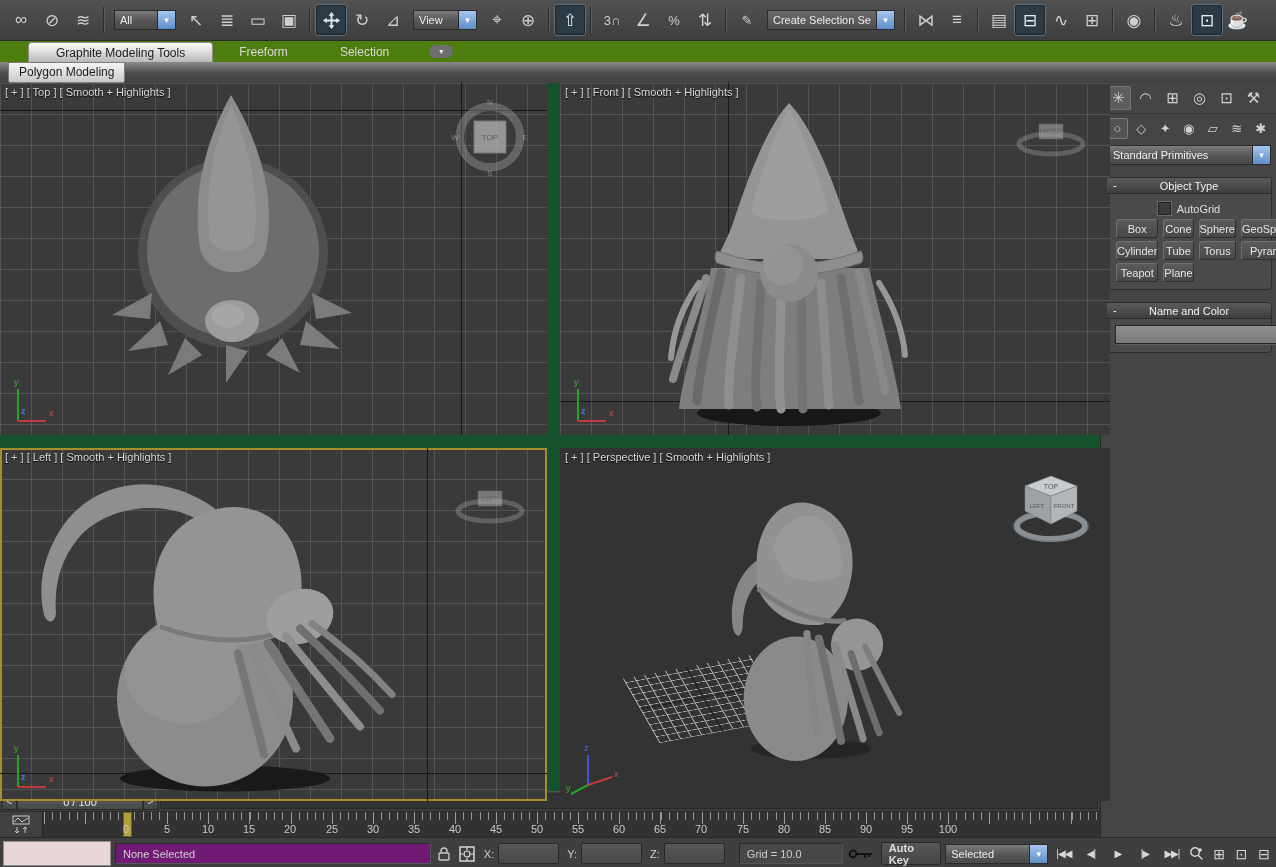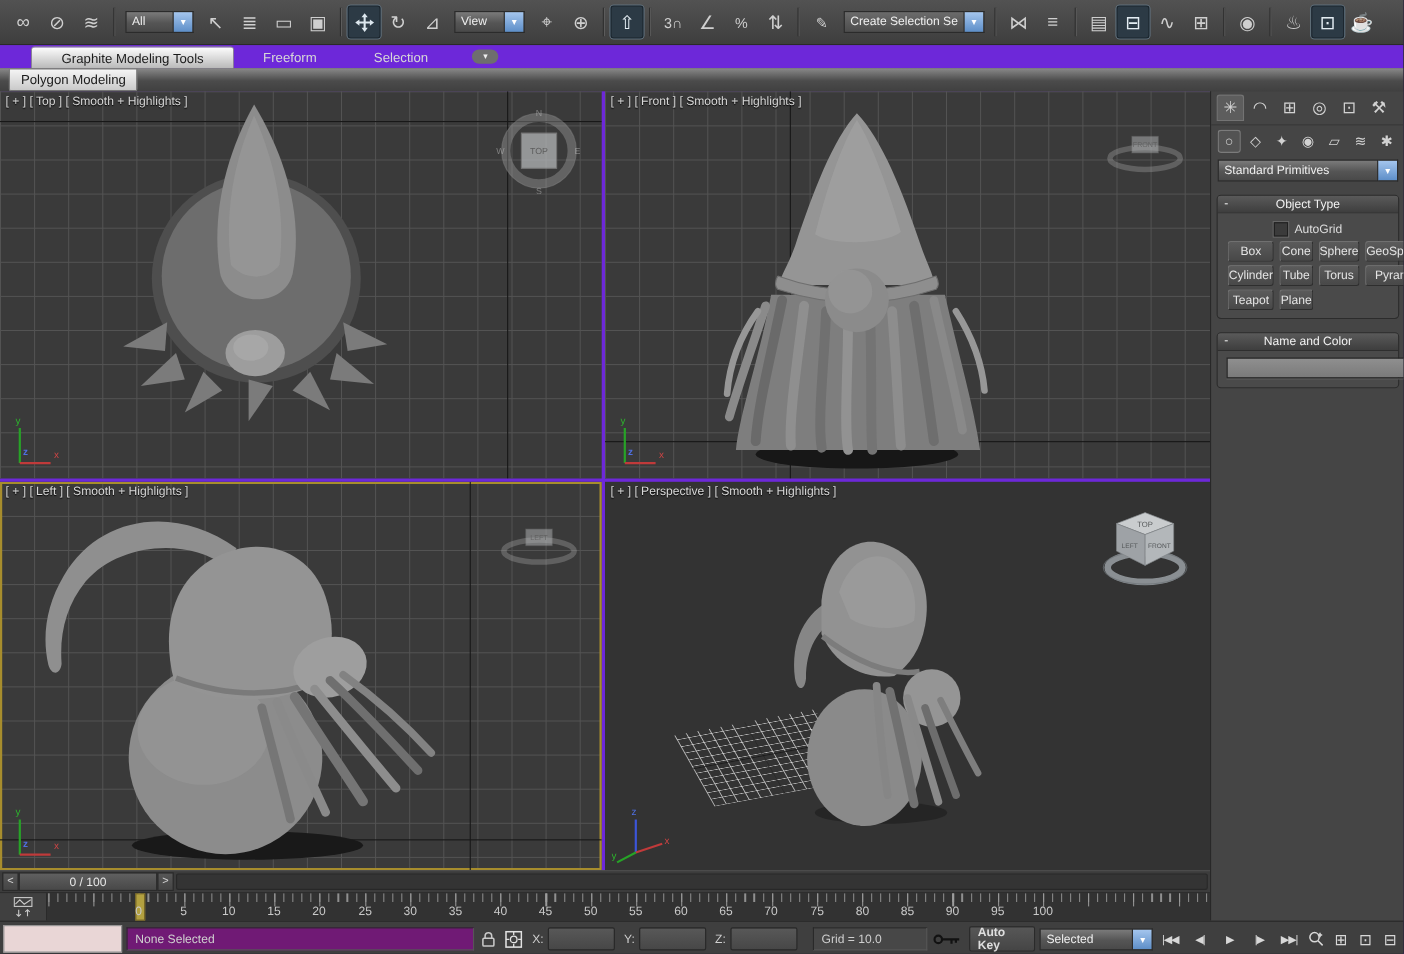--- a/index.html
+++ b/index.html
@@ -14,35 +14,35 @@
   .tbtn.sm{font-size:13px;}
   .tbtn.pressed{background:#2c3a45;box-shadow:inset 0 0 0 1px #1b252d,0 0 0 1px #60707c;color:#e4edf3;}
   .sep{width:1px;height:26px;background:#2d2d2d;border-right:1px solid #5c5c5c;margin:0 4px;}
   .dd{display:flex;height:20px;margin:0 4px;}
   .dd-field{background:linear-gradient(#7b7b7b,#555 55%,#494949);border:1px solid #2b2b2b;color:#efefef;
             display:flex;align-items:center;padding:0 5px;overflow:hidden;white-space:nowrap;}
   .dd-arrow{width:17px;background:linear-gradient(#a5c6ee,#5d8ec8);border:1px solid #2b2b2b;border-left:none;
             color:#fff;display:flex;align-items:center;justify-content:center;font-size:9px;}
 
   
-  .ribbon1{height:21px;background:#6d28d9;display:flex;align-items:flex-end;padding-left:28px;}
+  .ribbon1{height:21px;background:#4d7c0f;display:flex;align-items:flex-end;padding-left:28px;}
   .rtab-active{background:linear-gradient(#fdfdfd,#b9b9b9);color:#1b1b1b;border:1px solid #8d8d8d;border-bottom:none;
                border-radius:4px 4px 0 0;padding:3px 27px 2px;font-size:12px;}
   .rtab{color:#d8d8d8;padding:3px 26px;font-size:12px;}
   .ribbon-chevron{width:24px;height:13px;background:#6e6e6e;border-radius:7px;display:flex;align-items:center;
                   justify-content:center;color:#efefef;font-size:8px;margin:0 0 4px 14px;}
   .ribbon2{height:21px;background:linear-gradient(#8a8a8a,#4b4b4b 55%,#404040);display:flex;align-items:center;}
   .subtab{background:linear-gradient(#f5f5f5,#c9c9c9);color:#1b1b1b;border:1px solid #7c7c7c;
           padding:2px 10px 3px;font-size:12px;margin-left:8px;border-radius:0 0 2px 2px;}
 
   
   .main{display:flex;height:754px;}
   .left-col{width:1100px;display:flex;flex-direction:column;}
   .viewports{height:708px;display:grid;grid-template-columns:547px 550px;grid-template-rows:352px 353px;
-             gap:3px;background:#6d28d9;}
+             gap:13px;background:#14532d;}
   .vp{position:relative;overflow:hidden;box-sizing:border-box;}
   .vp-ortho{background-color:#3a3a3a;
      background-image:linear-gradient(to right,#535353 1px,transparent 1px),
                       linear-gradient(to bottom,#535353 1px,transparent 1px);
      background-size:31px 31px;}
   .vp-persp{background:#333333;}
   .vp.active{box-shadow:inset 0 0 0 2px #a78d2d;}
   .vp-label{position:absolute;top:3px;left:5px;color:#d8d8d8;font-size:11px;z-index:6;text-shadow:0 1px 1px #000;}
   .axv{position:absolute;top:0;bottom:0;width:1px;background:#181818;}
   .axh{position:absolute;left:0;right:0;height:1px;background:#181818;}

